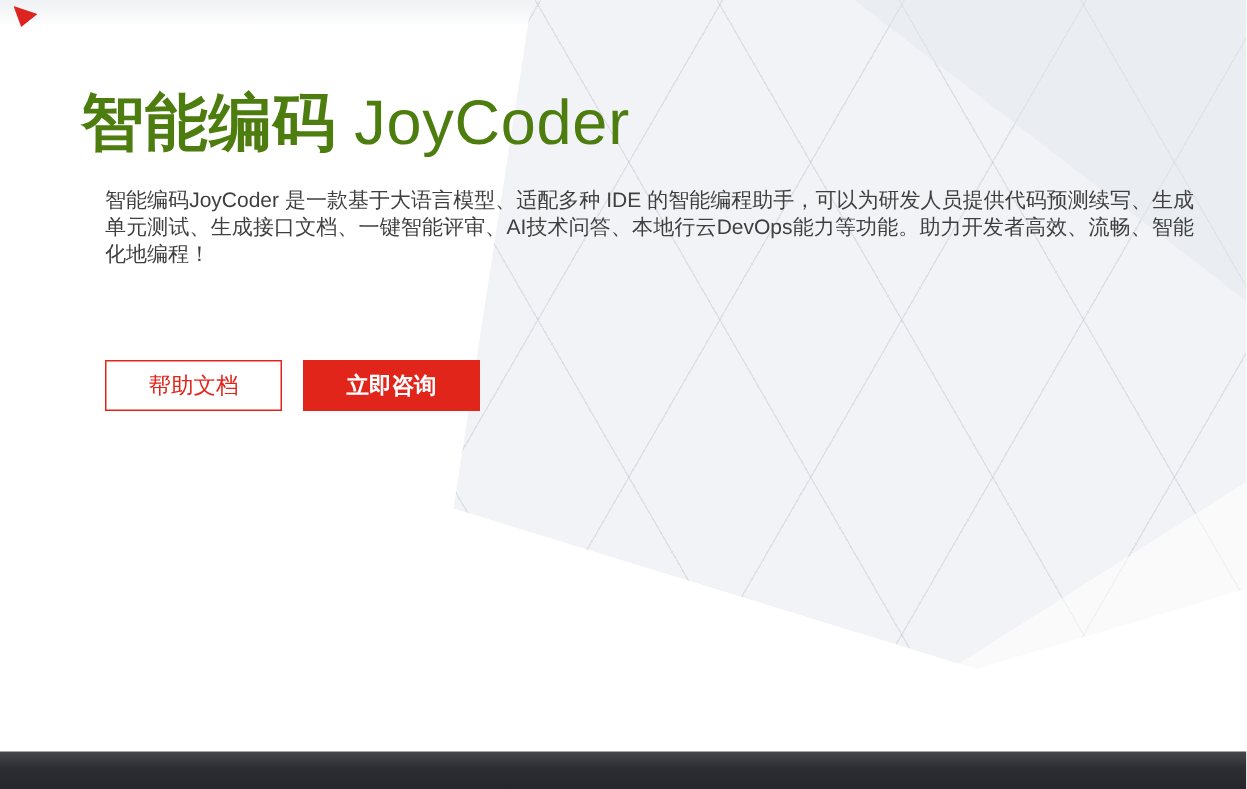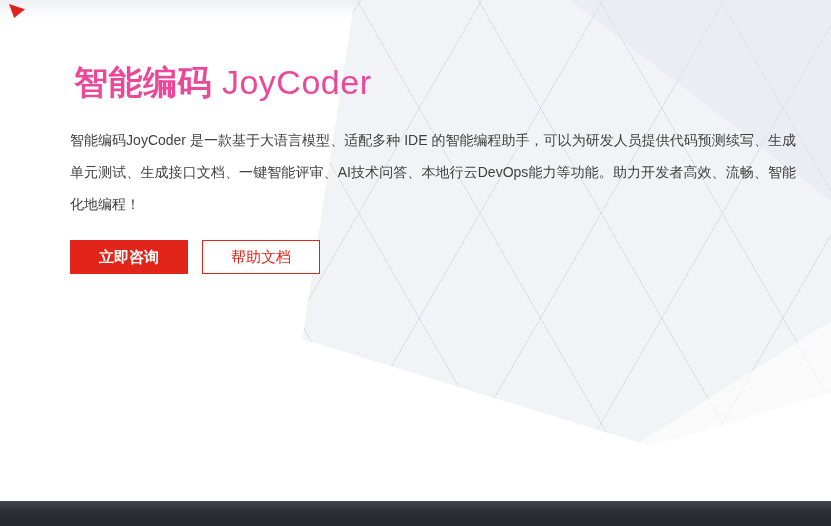--- a/index.html
+++ b/index.html
@@ -58,36 +58,36 @@
     position: absolute;
     left: 9px; top: 4px;
     width: 16px; height: 14px;
     background: #dd2420;
     clip-path: polygon(0 0, 100% 38%, 32% 100%);
   }
 
   
   .hero-title {
     position: absolute;
-    left: 74px; top: 62px;
-    font-size: 34px;
+    left: 54px; top: 62px;
+    font-size: 42px;
     line-height: 40px;
-    color: #ec4899;
+    color: #4d7c0f;
     letter-spacing: 0.5px;
     white-space: nowrap;
   }
   .hero-title .cn { font-weight: 700; }
   .hero-title .en { font-weight: 500; }
 
   .hero-desc {
     position: absolute;
     left: 70px; top: 124px;
     width: 726px;
     font-size: 14px;
-    line-height: 32px;
+    line-height: 18px;
     color: #3f3f3f;
     text-align: justify;
   }
 
   
   .cta-row {
     position: absolute;
     left: 70px; top: 240px;
     display: flex;
     gap: 14px;
@@ -162,20 +162,20 @@
 
   <div class="corner-mark"></div>
 
   <h1 class="hero-title" style="margin:0;">
     <span class="cn">智能编码</span><span class="en"> JoyCoder</span>
   </h1>
 
   <p class="hero-desc" style="margin:0;">智能编码JoyCoder 是一款基于大语言模型、适配多种 IDE 的智能编程助手，可以为研发人员提供代码预测续写、生成单元测试、生成接口文档、一键智能评审、AI技术问答、本地行云DevOps能力等功能。助力开发者高效、流畅、智能化地编程！</p>
 
   <div class="cta-row">
+    <button class="btn btn-secondary">帮助文档</button>
     <button class="btn btn-primary">立即咨询</button>
-    <button class="btn btn-secondary">帮助文档</button>
   </div>
 
 
   <div class="footer-bar"></div>
 
 </div>
 
 </body></html>

